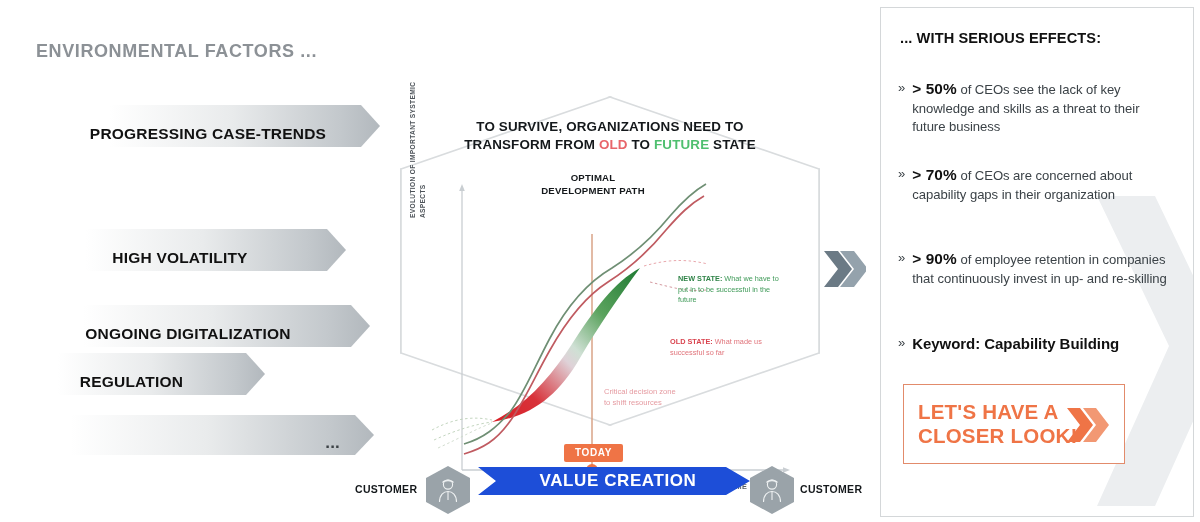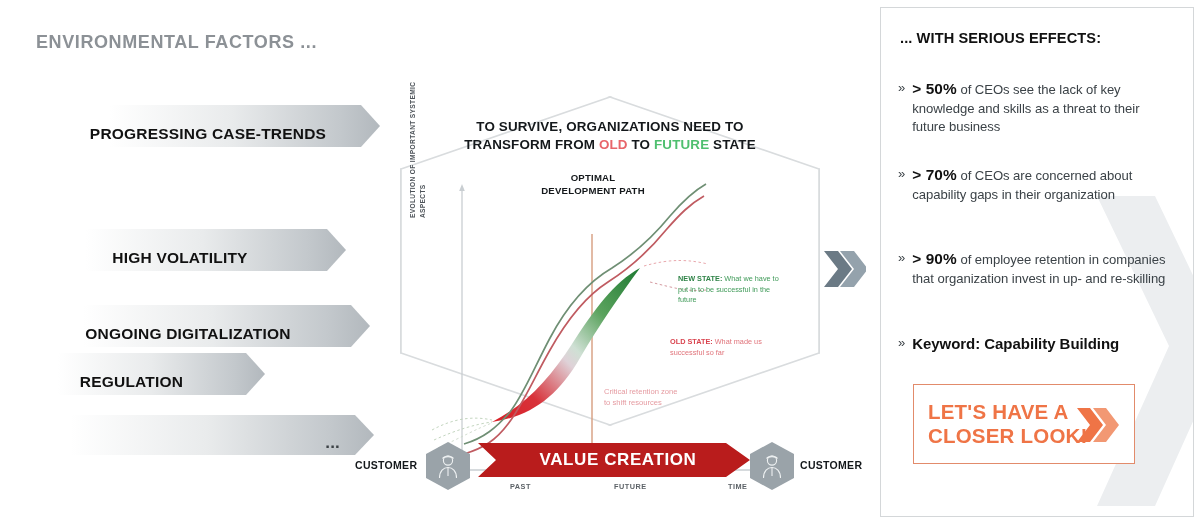--- a/index.html
+++ b/index.html
@@ -8,21 +8,21 @@
     background:#ffffff;
     font-family:"Liberation Sans", sans-serif;
     overflow:hidden;
     position:relative;
   }
   .slide{position:absolute;inset:0;}
 
   
   #left-column{position:absolute;left:0;top:0;width:385px;height:522px;}
   #env-title{
-    position:absolute;left:36px;top:32px;
+    position:absolute;left:36px;top:41px;
     font-size:18px;font-weight:bold;color:#8c9196;
     letter-spacing:.6px;white-space:nowrap;
   }
   .factor-arrow{
     position:absolute;height:42px;
     display:flex;align-items:center;
     background:linear-gradient(to right,#ffffff 0%,#ffffff 18%,#e9ebec 55%,#c3c8cc 88%,#b2b8bd 100%);
     -webkit-clip-path:polygon(0 0, calc(100% - 19px) 0, 100% 50%, calc(100% - 19px) 100%, 0 100%);
     clip-path:polygon(0 0, calc(100% - 19px) 0, 100% 50%, calc(100% - 19px) 100%, 0 100%);
   }
@@ -81,24 +81,24 @@
     position:absolute;left:142px;top:272px;
     background:#ef7446;color:#fff;font-size:10px;font-weight:bold;
     letter-spacing:.6px;padding:3px 11px 4px;border-radius:2px;
   }
   .axlbl{position:absolute;font-size:7.3px;font-weight:bold;color:#5c6267;letter-spacing:.5px;}
   #ax-past{left:88px;top:310px;}
   #ax-future{left:192px;top:310px;}
   #ax-time{left:306px;top:310px;}
 
   
-  #value-row{position:absolute;left:350px;top:440px;width:520px;height:56px;}
+  #value-row{position:absolute;left:350px;top:464px;width:520px;height:56px;}
   #value-bar{
-    position:absolute;left:128px;top:3px;width:272px;height:34px;
-    background:#b91c1c;
+    position:absolute;left:128px;top:3px;width:272px;height:28px;
+    background:#1d4ed8;
     display:flex;align-items:center;justify-content:center;
     -webkit-clip-path:polygon(0 0, calc(100% - 24px) 0, 100% 50%, calc(100% - 24px) 100%, 0 100%, 18px 50%);
     clip-path:polygon(0 0, calc(100% - 24px) 0, 100% 50%, calc(100% - 24px) 100%, 0 100%, 18px 50%);
   }
   #value-bar .lbl{
     color:#fff;font-size:17px;font-weight:bold;letter-spacing:.6px;
     padding-left:8px;
   }
   .cust-hex{
     position:absolute;top:2px;width:44px;height:48px;
@@ -138,21 +138,21 @@
   }
   .bullet .guil{font-size:13px;color:#3b4247;line-height:1.42;padding-top:1px;}
   .bullet .txt{
     font-size:13.1px;color:#3b4247;line-height:1.42;letter-spacing:-.05px;
   }
   .bullet .txt b{color:#111;font-size:15.4px;letter-spacing:.1px;}
   .bullet.kw .txt{font-size:15px;font-weight:bold;color:#111;}
   #cta-box{
     position:absolute;left:22px;top:376px;width:220px;height:78px;
     border:1.6px solid #e28b6b;background:#fff;
-    display:flex;align-items:center;margin-left:10px;
+    display:flex;align-items:center;
   }
   #cta-text{
     font-size:20.5px;font-weight:bold;color:#ef7446;
     line-height:1.18;letter-spacing:.2px;padding-left:14px;
   }
   #cta-chevron{position:absolute;right:14px;top:20px;}
 </style>
 </head>
 <body>
 
@@ -240,21 +240,21 @@
 
       <div class="ann" id="ann-new">
         <b>NEW STATE:</b><span> What we have to put in to be successful in the future</span>
       </div>
 
       <div class="ann" id="ann-old">
         <b>OLD STATE:</b><span> What made us successful so far</span>
       </div>
 
       <div class="ann" id="ann-critical">
-        <span>Critical retention zone</span><br>
+        <span>Critical decision zone</span><br>
         <span>to shift resources</span>
       </div>
 
       <div id="today-badge">TODAY</div>
 
       <div class="axlbl" id="ax-past">PAST</div>
       <div class="axlbl" id="ax-future">FUTURE</div>
       <div class="axlbl" id="ax-time">TIME</div>
     </div>
   </div>
@@ -304,21 +304,21 @@
       <span class="txt"><b>&gt; 50%</b><span> of CEOs see the lack of key knowledge and skills as a threat to their future business</span></span>
     </div>
 
     <div class="bullet" style="top:156px;">
       <span class="guil">»</span>
       <span class="txt"><b>&gt; 70%</b><span> of CEOs are concerned about capability gaps in their organization</span></span>
     </div>
 
     <div class="bullet" style="top:240px;">
       <span class="guil">»</span>
-      <span class="txt"><b>&gt; 90%</b><span> of employee retention in companies that organization invest in up- and re-skilling</span></span>
+      <span class="txt"><b>&gt; 90%</b><span> of employee retention in companies that continuously invest in up- and re-skilling</span></span>
     </div>
 
     <div class="bullet kw" style="top:325px;">
       <span class="guil">»</span>
       <span class="txt">Keyword: Capability Building</span>
     </div>
 
     <div id="cta-box">
       <div id="cta-text">
         <span>LET'S HAVE A</span><br>

